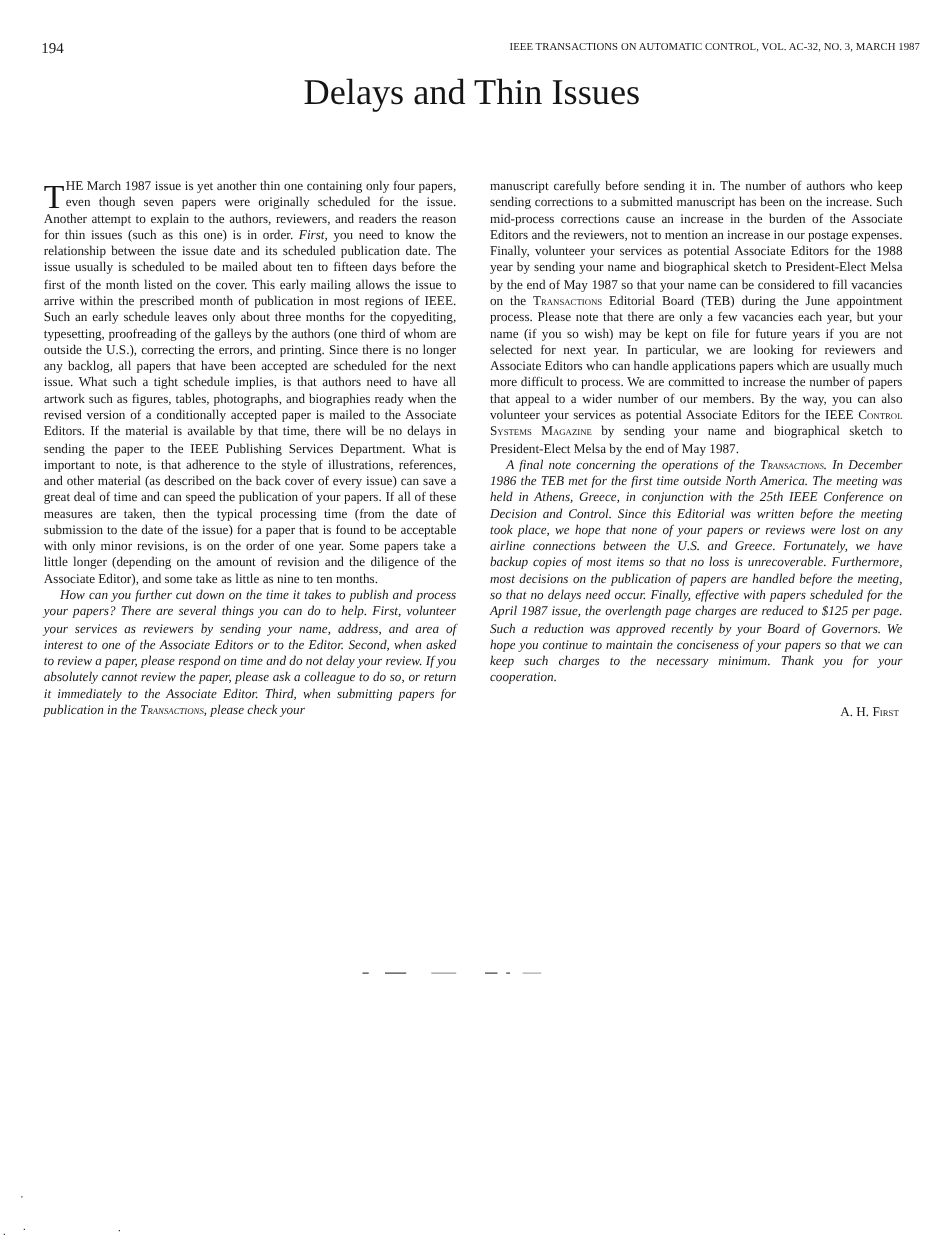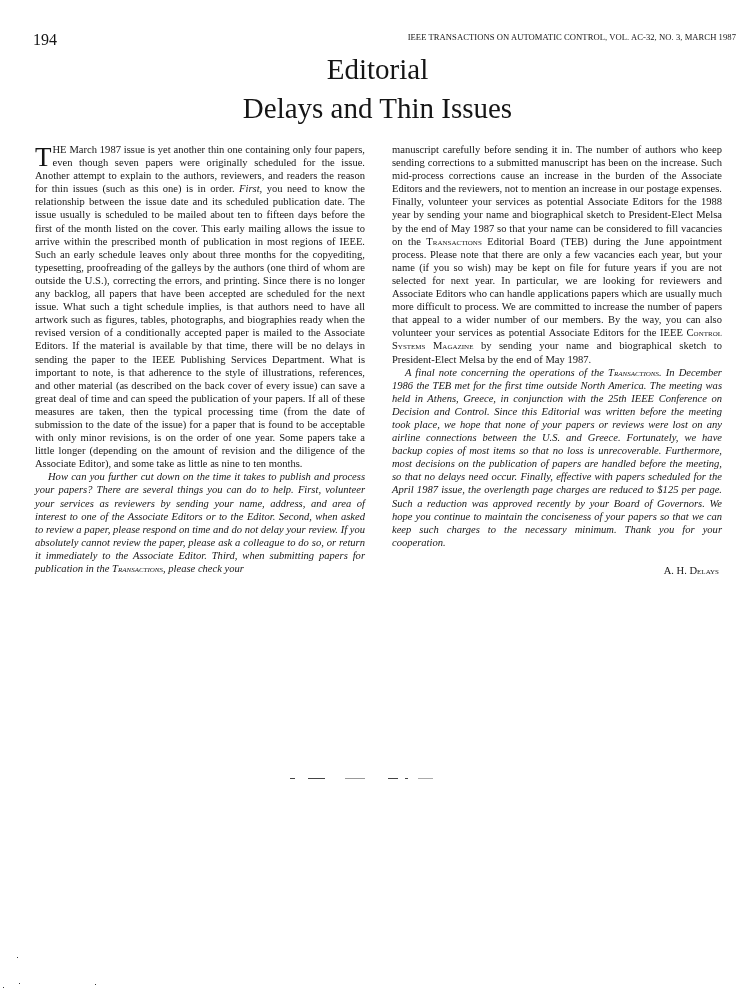--- a/index.html
+++ b/index.html
@@ -4,21 +4,21 @@
 <style>
   html, body { margin: 0; padding: 0; background: #ffffff; }
   body {
     width: 755px; height: 1000px; position: relative; overflow: hidden;
     font-family: "Liberation Serif", "DejaVu Serif", serif; color: #151515;
   }
   .running-head {
     position: absolute; top: 31px; left: 33px; width: 703px; height: 14px;
     font-size: 10.5px;
   }
-  .page-number { position: absolute; left: 0; top: 0; font-size: 16px; text-align: center; }
+  .page-number { position: absolute; left: 0; top: 0; font-size: 12px; text-align: center; }
   .journal-line {
     position: absolute; right: 0; top: 1px; font-size: 8.6px; letter-spacing: 0.05px;
     text-transform: uppercase;
     text-align: right;
   }
   .title-block { position: absolute; top: 52px; left: 0; width: 755px; text-align: center; }
   .section-title { font-size: 29px; line-height: 34px; margin: 0; font-weight: normal; }
   .editorial-title { font-size: 29px; line-height: 36px; margin: 4px 0 0 0; font-weight: normal; }
   .column {
     position: absolute; top: 143px; width: 330px;
@@ -42,34 +42,33 @@
 </style>
 </head>
 <body>
 
 <div class="running-head">
   <span class="page-number">194</span>
   <span class="journal-line">IEEE Transactions on Automatic Control, Vol. AC-32, No. 3, March 1987</span>
 </div>
 
 <div class="title-block">
-  <h1 class="section-title">Editorial</h1>
   <h2 class="editorial-title">Delays and Thin Issues</h2>
 </div>
 
 <div class="column col-left">
   <p class="para"><span class="dropcap">T</span><span>HE March 1987 issue is yet another thin one containing only four papers, even though seven papers were originally scheduled for the issue. Another attempt to explain to the authors, reviewers, and readers the reason for thin issues (such as this one) is in order. </span><em>First,</em><span> you need to know the relationship between the issue date and its scheduled publication date. The issue usually is scheduled to be mailed about ten to fifteen days before the first of the month listed on the cover. This early mailing allows the issue to arrive within the prescribed month of publication in most regions of IEEE. Such an early schedule leaves only about three months for the copyediting, typesetting, proofreading of the galleys by the authors (one third of whom are outside the U.S.), correcting the errors, and printing. Since there is no longer any backlog, all papers that have been accepted are scheduled for the next issue. What such a tight schedule implies, is that authors need to have all artwork such as figures, tables, photographs, and biographies ready when the revised version of a conditionally accepted paper is mailed to the Associate Editors. If the material is available by that time, there will be no delays in sending the paper to the IEEE Publishing Services Department. What is important to note, is that adherence to the style of illustrations, references, and other material (as described on the back cover of every issue) can save a great deal of time and can speed the publication of your papers. If all of these measures are taken, then the typical processing time (from the date of submission to the date of the issue) for a paper that is found to be acceptable with only minor revisions, is on the order of one year. Some papers take a little longer (depending on the amount of revision and the diligence of the Associate Editor), and some take as little as nine to ten months.</span></p>
   <p class="para indent"><span>How can you further cut down on the time it takes to publish and process your papers? There are several things you can do to help. First, volunteer your services as reviewers by sending your name, address, and area of interest to one of the Associate Editors or to the Editor. Second, when asked to review a paper, please respond on time and do not delay your review. If you absolutely cannot review the paper, please ask a colleague to do so, or return it immediately to the Associate Editor. Third, when submitting papers for publication in the </span><span class="sc">Transactions</span><span>, please check your</span></p>
 </div>
 
 <div class="column col-right">
   <p class="para"><span>manuscript carefully before sending it in. The number of authors who keep sending corrections to a submitted manuscript has been on the increase. Such mid-process corrections cause an increase in the burden of the Associate Editors and the reviewers, not to mention an increase in our postage expenses. Finally, volunteer your services as potential Associate Editors for the 1988 year by sending your name and biographical sketch to President-Elect Melsa by the end of May 1987 so that your name can be considered to fill vacancies on the </span><span class="sc">Transactions</span><span> Editorial Board (TEB) during the June appointment process. Please note that there are only a few vacancies each year, but your name (if you so wish) may be kept on file for future years if you are not selected for next year. In particular, we are looking for reviewers and Associate Editors who can handle applications papers which are usually much more difficult to process. We are committed to increase the number of papers that appeal to a wider number of our members. By the way, you can also volunteer your services as potential Associate Editors for the IEEE </span><span class="sc">Control Systems Magazine</span><span> by sending your name and biographical sketch to President-Elect Melsa by the end of May 1987.</span></p>
   <p class="para indent"><span>A final note concerning the operations of the </span><span class="sc">Transactions</span><span>. In December 1986 the TEB met for the first time outside North America. The meeting was held in Athens, Greece, in conjunction with the 25th IEEE Conference on Decision and Control. Since this Editorial was written before the meeting took place, we hope that none of your papers or reviews were lost on any airline connections between the U.S. and Greece. Fortunately, we have backup copies of most items so that no loss is unrecoverable. Furthermore, most decisions on the publication of papers are handled before the meeting, so that no delays need occur. Finally, effective with papers scheduled for the April 1987 issue, the overlength page charges are reduced to $125 per page. Such a reduction was approved recently by your Board of Governors. We hope you continue to maintain the conciseness of your papers so that we can keep such charges to the necessary minimum. Thank you for your cooperation.</span></p>
   <div class="signature">
-    <span class="sig-name">A. H. Delays</span>
+    <span class="sig-name">A. H. First</span>
   </div>
 </div>
 
 <div class="scan-marks">
   <span style="left:0;width:5px;"></span>
   <span style="left:18px;width:17px;"></span>
   <span style="left:55px;width:20px;background:#999;"></span>
   <span style="left:98px;width:10px;"></span>
   <span style="left:115px;width:3px;"></span>
   <span style="left:128px;width:15px;background:#aaa;"></span>

